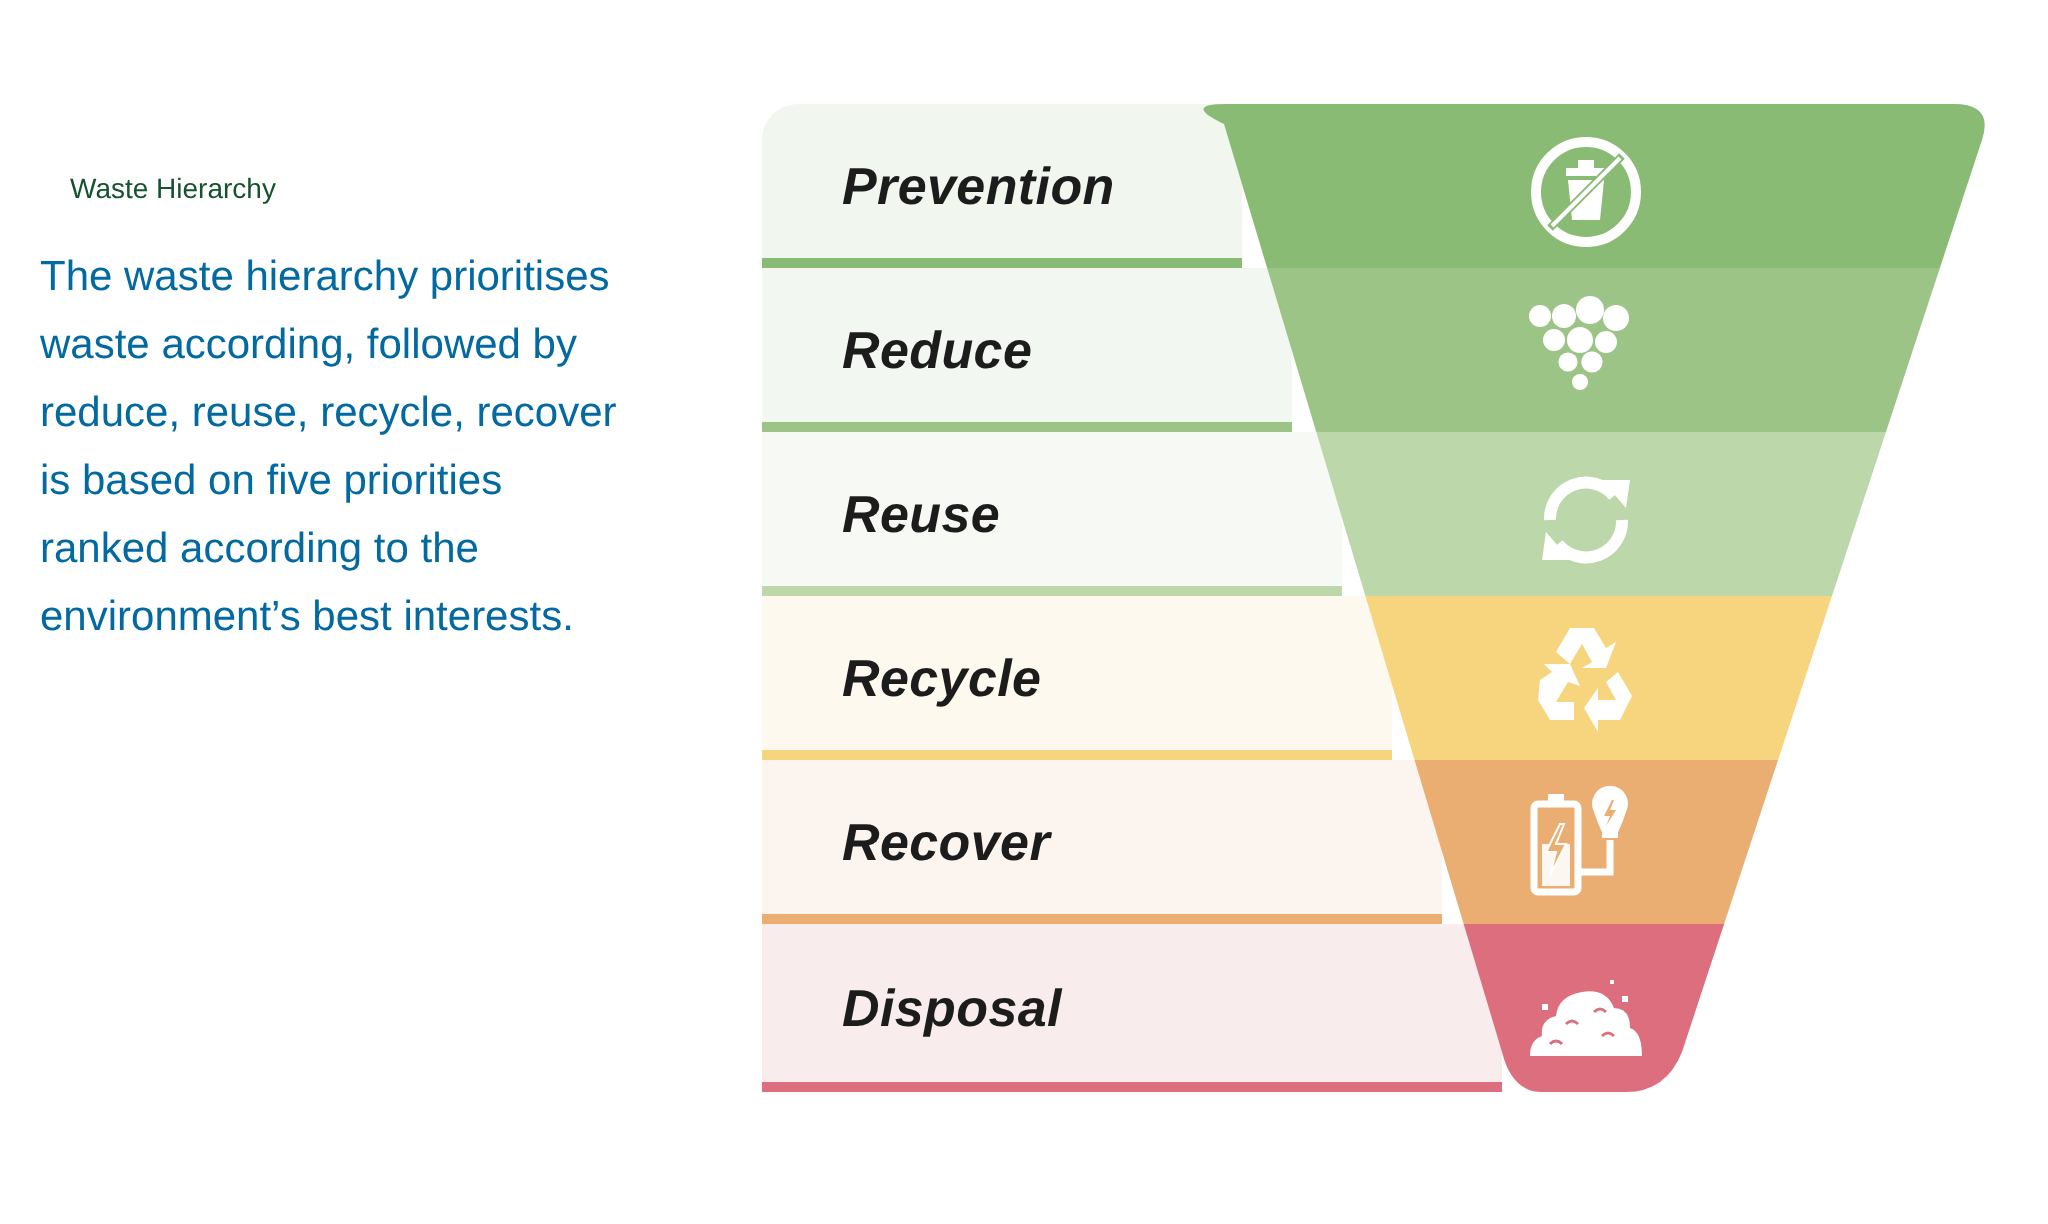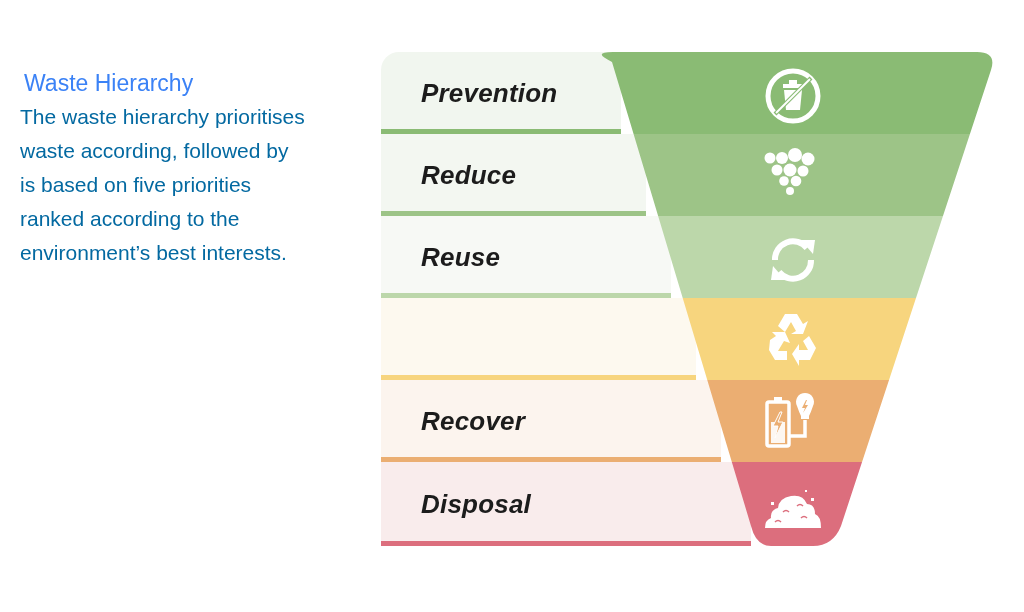--- a/index.html
+++ b/index.html
@@ -1,53 +1,55 @@
 <!DOCTYPE html>
 <html><head>
 <meta charset="utf-8">
 <style>
   html,body{margin:0;padding:0;background:#ffffff;}
   body{width:1024px;height:612px;position:relative;overflow:hidden;font-family:"Liberation Sans","DejaVu Sans",sans-serif;}
   .intro{position:absolute;left:20px;top:66px;width:340px;color:#222;}
-  .intro h1{margin:4px;font-size:23px;font-weight:normal;line-height:26px;color:#3b82f6;}
+  .intro h1{margin:15px;font-size:14px;font-weight:normal;line-height:26px;color:#14532d;}
   .intro p{margin:0;font-size:21px;line-height:34px;color:#0369a1;}
   .diagram{position:absolute;left:381px;top:52px;width:620px;height:495px;}
   .band{position:absolute;left:0;height:82px;}
   .band-label{position:absolute;left:40px;top:0;height:100%;display:flex;align-items:center;font-size:26px;font-weight:bold;color:#1c1c1c;letter-spacing:0.2px;font-style:italic;}
   .band-line{position:absolute;left:0;bottom:0;height:5px;}
   svg.funnel{position:absolute;left:0;top:0;}
   .icon{position:absolute;width:64px;height:64px;}
 </style>
 </head>
 <body>
 
 <div class="intro">
   <h1>Waste Hierarchy</h1>
   <p>The waste hierarchy prioritises</p>
   <p style="margin-top:0">waste according, followed by</p>
+  <p>reduce,  reuse, recycle, recover</p>
   <p>is based on five priorities</p>
   <p>ranked according to the</p>
   <p>environment’s best interests.</p>
 </div>
 
 <div class="diagram">
 
   <div class="band" style="top:0;width:240px;background:#f1f6ef;border-top-left-radius:18px;">
     <div class="band-label">Prevention</div>
     <div class="band-line" style="width:240px;background:#8abb74;"></div>
   </div>
   <div class="band" style="top:82px;width:265px;background:#f3f7f1;">
     <div class="band-label">Reduce</div>
     <div class="band-line" style="width:265px;background:#9dc487;"></div>
   </div>
   <div class="band" style="top:164px;width:290px;background:#f7f9f5;">
     <div class="band-label">Reuse</div>
     <div class="band-line" style="width:290px;background:#bcd7aa;"></div>
   </div>
   <div class="band" style="top:246px;width:315px;background:#fdf9ef;">
+    <div class="band-label">Recycle</div>
     <div class="band-line" style="width:315px;background:#f7d57e;"></div>
   </div>
   <div class="band" style="top:328px;width:340px;background:#fcf4ee;">
     <div class="band-label">Recover</div>
     <div class="band-line" style="width:340px;background:#ebae72;"></div>
   </div>
   <div class="band" style="top:410px;height:84px;width:370px;background:#f9ecec;">
     <div class="band-label">Disposal</div>
     <div class="band-line" style="width:370px;background:#dc6e7d;"></div>
   </div>

